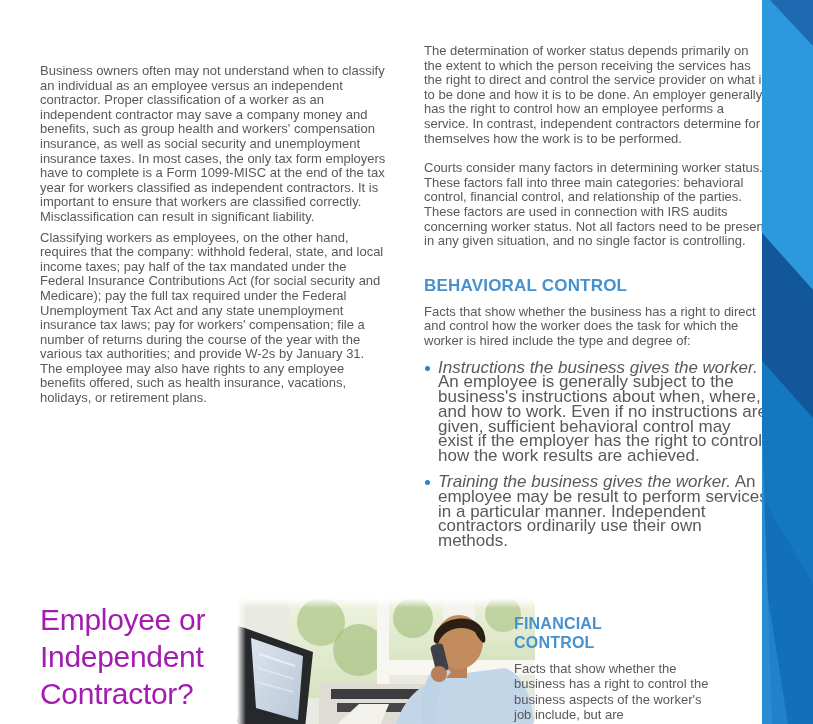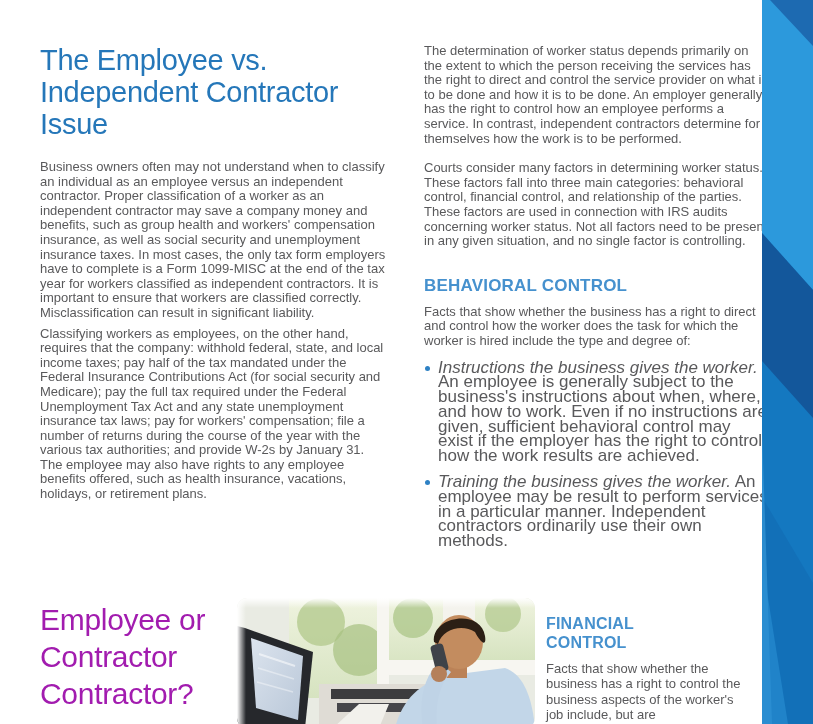--- a/index.html
+++ b/index.html
@@ -44,21 +44,21 @@
     position:relative; padding-left:14px; margin-bottom:11px;
     color:#59595B; font-size:17px; line-height:14.8px;
   }
   .bullet-list li::before {
     content:""; position:absolute; left:1px; top:5px;
     width:5px; height:5px; border-radius:50%; background:#2E81C4;
   }
   .lead { font-style:italic; }
 
   
-  .financial { position:absolute; left:546px; top:614px; width:206px; }
+  .financial { position:absolute; left:514px; top:614px; width:206px; }
   .financial .section-heading { font-size:16px; line-height:19px; }
   .financial .body-text { margin-top:9px; line-height:15.4px; }
 
   
   .photo {
     position:absolute; left:237px; top:598px; width:298px; height:130px;
     border-radius:10px; overflow:hidden;
   }
   .photo svg { display:block; width:100%; height:100%; }
   .photo .fade-top {
@@ -69,32 +69,27 @@
     position:absolute; left:0; top:0; bottom:0; width:9px;
     background:linear-gradient(90deg, #ffffff, rgba(255,255,255,0));
   }
 </style>
 </head>
 <body>
 
 <div class="page">
 
   <div class="col-left">
-    <h1 class="page-title">
-      <div>The Employee vs.</div>
-      <div>Independent Contractor</div>
-      <div>Issue</div>
-    </h1>
     <p class="body-text p1">Business owners often may not understand when to classify an individual as an employee versus an independent contractor. Proper classification of a worker as an independent contractor may save a company money and benefits, such as group health and workers' compensation insurance, as well as social security and unemployment insurance taxes. In most cases, the only tax form employers have to complete is a Form 1099-MISC at the end of the tax year for workers classified as independent contractors. It is important to ensure that workers are classified correctly. Misclassification can result in significant liability.</p>
     <p class="body-text p2">Classifying workers as employees, on the other hand, requires that the company: withhold federal, state, and local income taxes; pay half of the tax mandated under the Federal Insurance Contributions Act (for social security and Medicare); pay the full tax required under the Federal Unemployment Tax Act and any state unemployment insurance tax laws; pay for workers' compensation; file a number of returns during the course of the year with the various tax authorities; and provide W-2s by January 31. The employee may also have rights to any employee benefits offered, such as health insurance, vacations, holidays, or retirement plans.</p>
   </div>
 
   <h2 class="bottom-title">
     <div>Employee or</div>
-    <div>Contractor</div>
+    <div>Independent</div>
     <div>Contractor?</div>
   </h2>
 
   <div class="col-right">
     <p class="body-text">The determination of worker status depends primarily on the extent to which the person receiving the services has the right to direct and control the service provider on what is to be done and how it is to be done. An employer generally has the right to control how an employee performs a service. In contrast, independent contractors determine for themselves how the work is to be performed.</p>
     <p class="body-text p2">Courts consider many factors in determining worker status. These factors fall into three main categories: behavioral control, financial control, and relationship of the parties. These factors are used in connection with IRS audits concerning worker status. Not all factors need to be present in any given situation, and no single factor is controlling.</p>
     <h3 class="section-heading">BEHAVIORAL CONTROL</h3>
     <p class="body-text intro">Facts that show whether the business has a right to direct and control how the worker does the task for which the worker is hired include the type and degree of:</p>
     <ul class="bullet-list">
       <li><span class="lead">Instructions the business gives the worker.</span><span> An employee is generally subject to the business's instructions about when, where, and how to work. Even if no instructions are given, sufficient behavioral control may exist if the employer has the right to control how the work results are achieved.</span></li>

